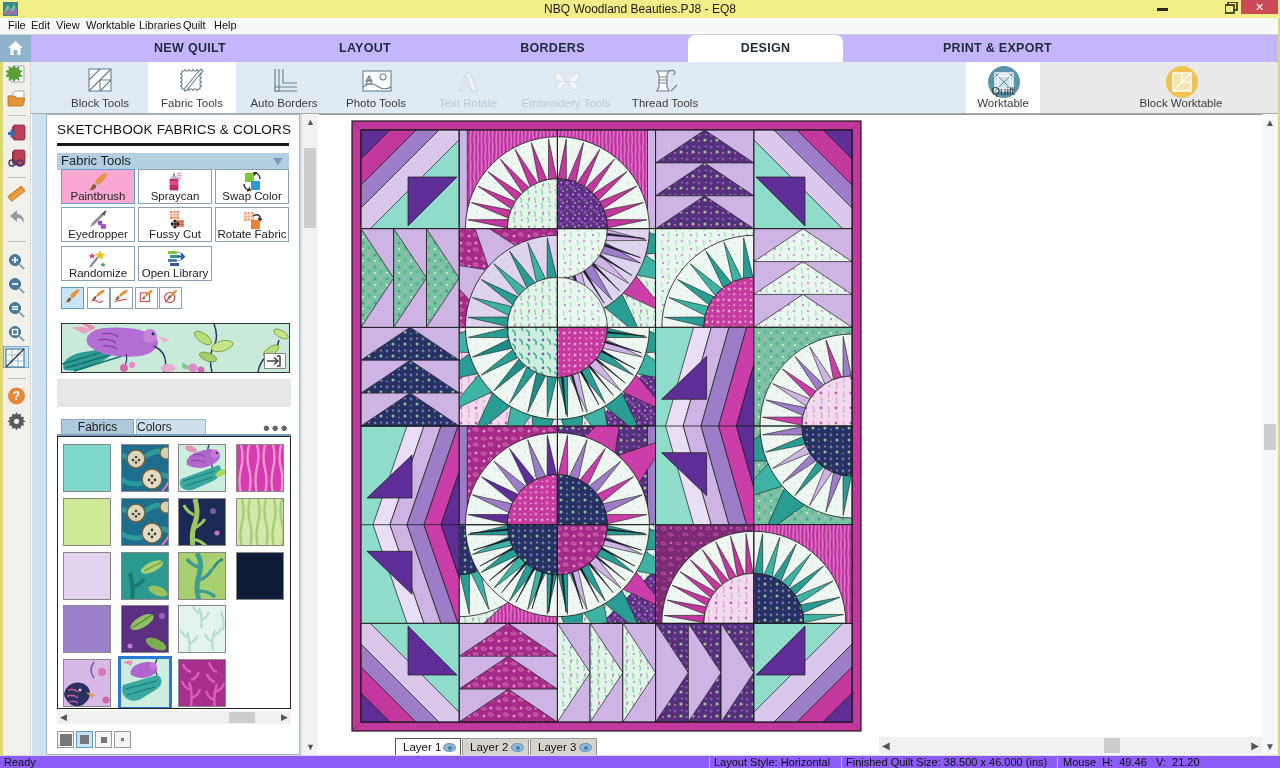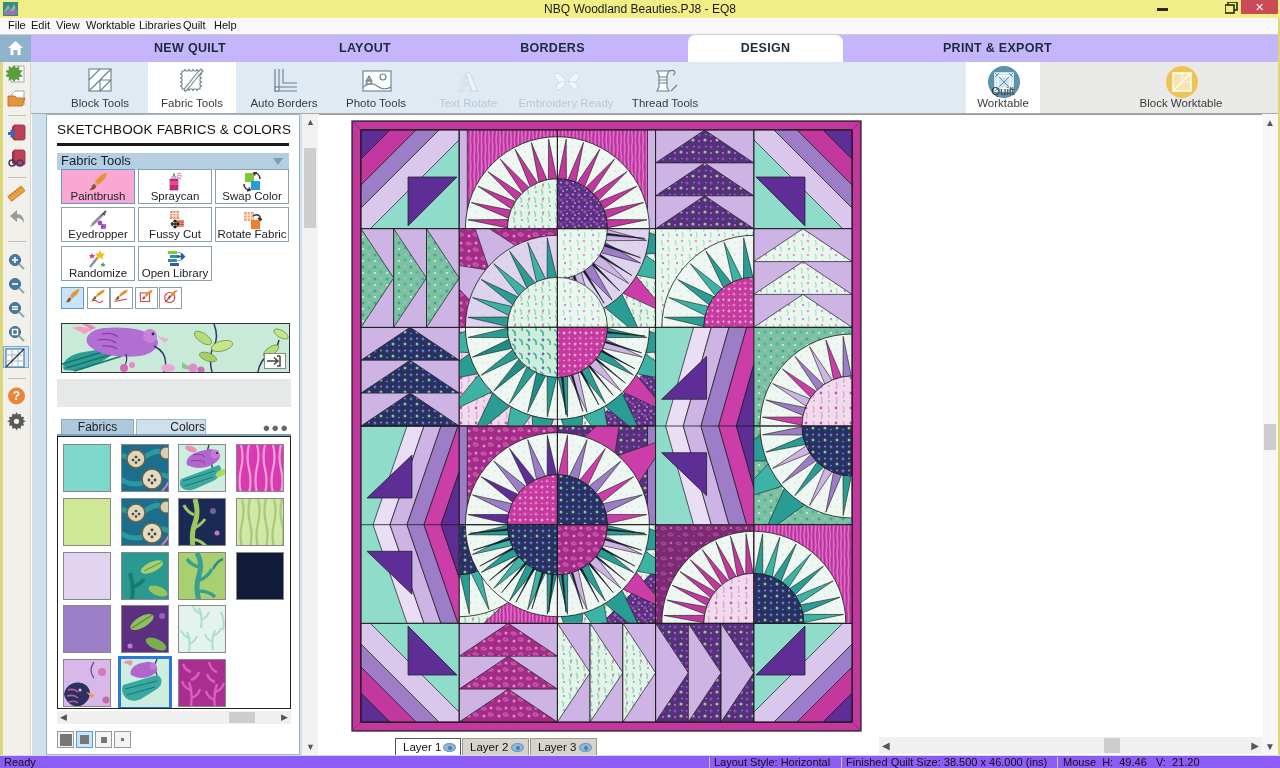--- a/index.html
+++ b/index.html
@@ -733,21 +733,21 @@
 
     <div class="toolbtn dis" style="left:485px;width:100px;">
       <svg width="34" height="32" viewBox="0 0 34 32">
         <g fill="#f2f6f9" stroke="#ccd9e2" stroke-width="0.9">
         <path d="M16 16 C8 4 2 8 6 14 C9 19 14 18 16 16 Z"></path>
         <path d="M18 16 C26 4 32 8 28 14 C25 19 20 18 18 16 Z"></path>
         <path d="M16 17 C10 28 4 26 7 20 C9 16 14 16 16 17 Z"></path>
         <path d="M18 17 C24 28 30 26 27 20 C25 16 20 16 18 17 Z"></path>
           </g>
         </svg>
-      <div class="lbl">Embroidery Ready</div>
+      <div class="lbl">Embroidery Tools</div>
     </div>
 
     <div class="toolbtn" style="left:589px;width:90px;">
       <svg width="32" height="32" viewBox="0 0 32 32">
           <g fill="none" stroke="#6a7f8e" stroke-width="1.1">
         <path d="M8 6 h12 l-2 4 v12 l2 4 H8 l2 -4 V10 Z" fill="#fdfefe"></path>
         <path d="M10 12 h8 M10 15 h8 M10 18 h8"></path>
         <path d="M20 6 C26 4 28 8 24 10 M22 26 L28 20"></path>
           </g>
         </svg>
@@ -965,21 +965,21 @@
  <ellipse cx="106" cy="44" rx="7" ry="4" fill="#e8a8d4"></ellipse>
 </svg>
 <div style="position:absolute;right:3px;bottom:3px;width:22px;height:16px;background:#fff;border:1px solid #888">
 <svg width="20" height="14" viewBox="0 0 20 14">
             <path d="M2 7 h10 M9 3.5 L13 7 L9 10.5 M15 2 v10 h-3 M12 2 h3" stroke="#444" stroke-width="1.5" fill="none"></path>
           </svg></div>
 </div>
 <div class="abs" style="left:10px;top:264px;width:234px;height:28px;background:#e7e9e9"></div>
 <div class="abs" style="left:10px;top:304px;width:234px;height:15px;font-size:12px;color:#222">
 <div style="position:absolute;left:4px;top:0;width:73px;height:15px;background:#aec9db;text-align:center;border:1px solid #8aa8bc;border-bottom:none">Fabrics</div>
-<div style="position:absolute;left:79px;top:0;width:70px;height:15px;background:#cfe0ec;text-align:right;border:1px solid #9ab8cc;border-bottom:none">Colors</div>
+<div style="position:absolute;left:79px;top:0;width:70px;height:15px;background:#cfe0ec;text-align:left;border:1px solid #9ab8cc;border-bottom:none">Colors</div>
 <div style="position:absolute;right:2px;top:1px;font-size:13px;color:#666;letter-spacing:1px">●●●</div>
 </div>
 <div class="abs" style="left:10px;top:319px;width:234px;height:2px;background:#7aa2c0"></div>
 <div class="abs" style="left:10px;top:321px;width:234px;height:273px;border:1.5px solid #222;background:#fff;overflow:hidden">
 <div class="abs" style="left:5px;top:7px;width:48px;height:48px;border:1px solid #888;overflow:hidden"><svg width="48" height="48" viewBox="0 0 48 48">
             <rect width="48" height="48" fill="#7fd8cc"></rect>
           </svg></div>
 <div class="abs" style="left:63px;top:7px;width:48px;height:48px;border:1px solid #888;overflow:hidden"><svg width="48" height="48" viewBox="0 0 48 48">
             <rect width="48" height="48" fill="#1d6e8e"></rect>
 <path d="M0 10 q14 8 26 0 q12 -8 22 2 M-2 34 q16 10 30 0 q12 -8 22 0" stroke="#2a9a9e" stroke-width="5" fill="none"></path>

